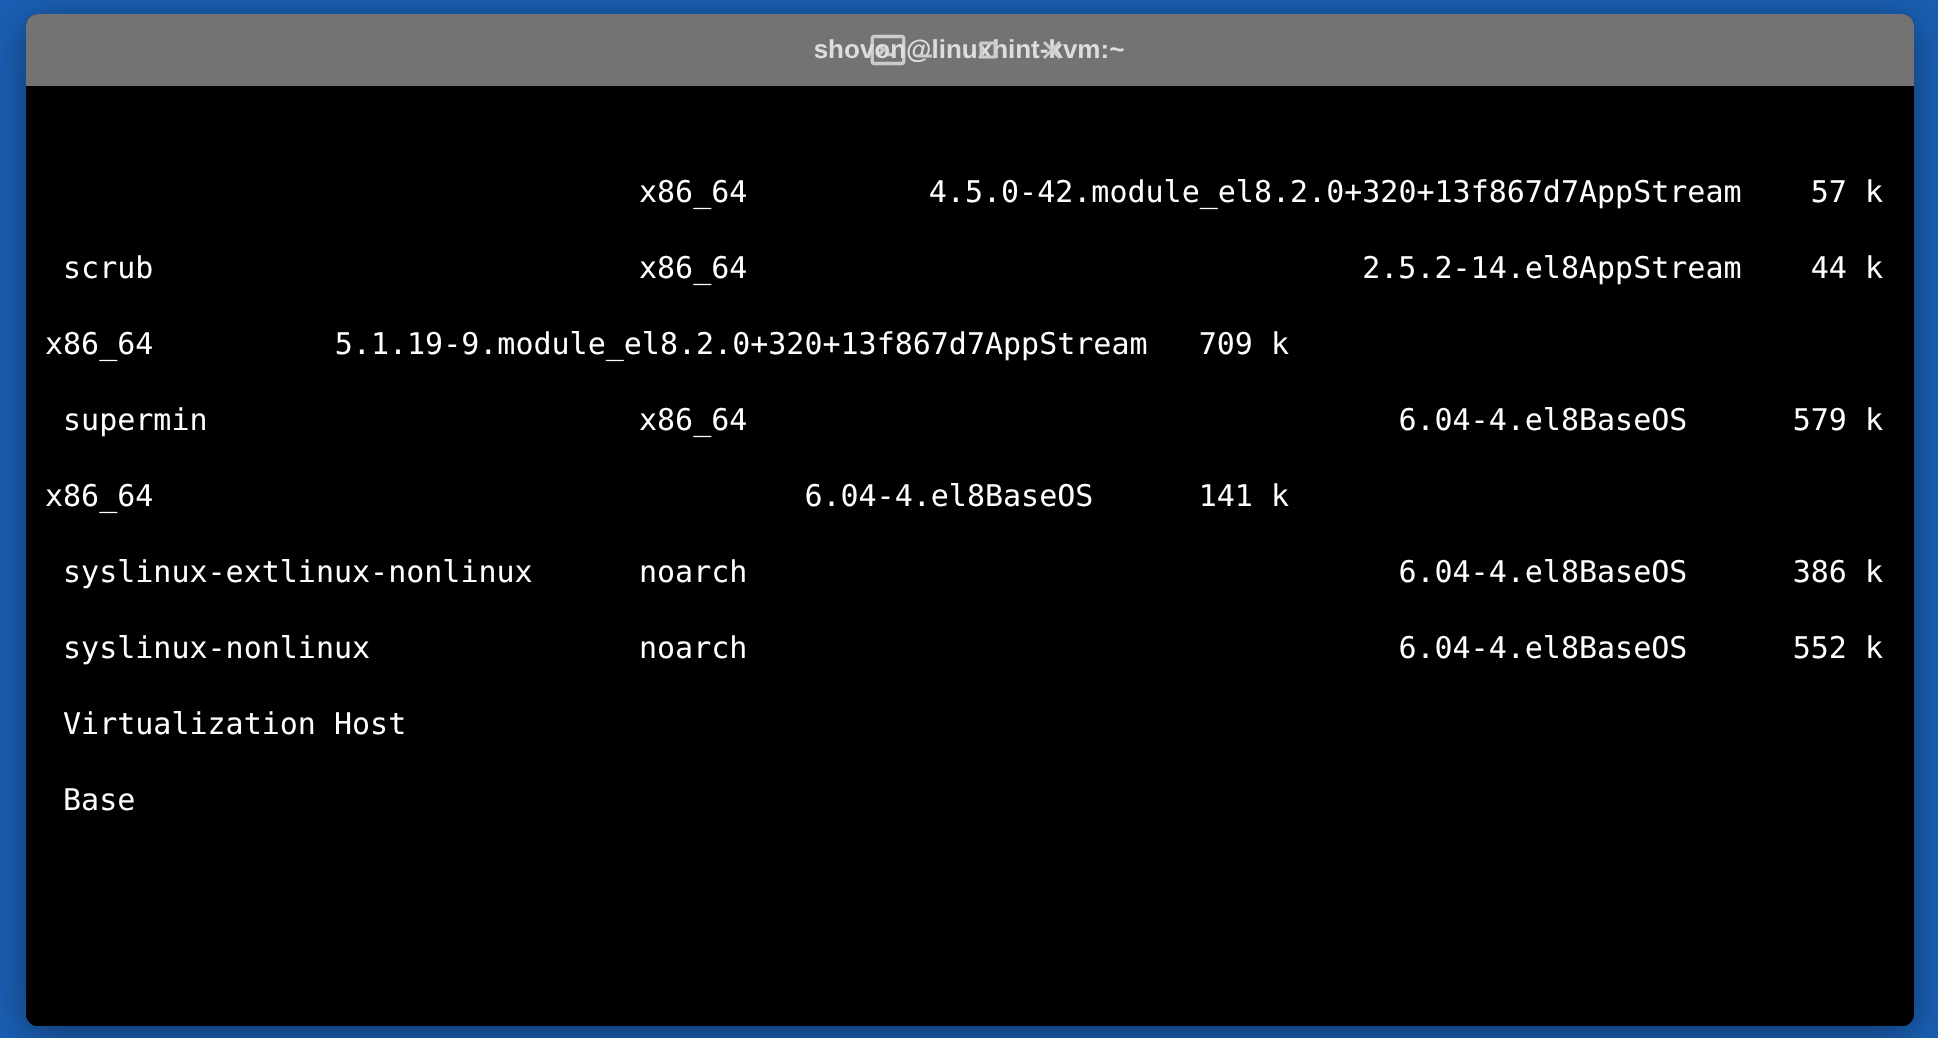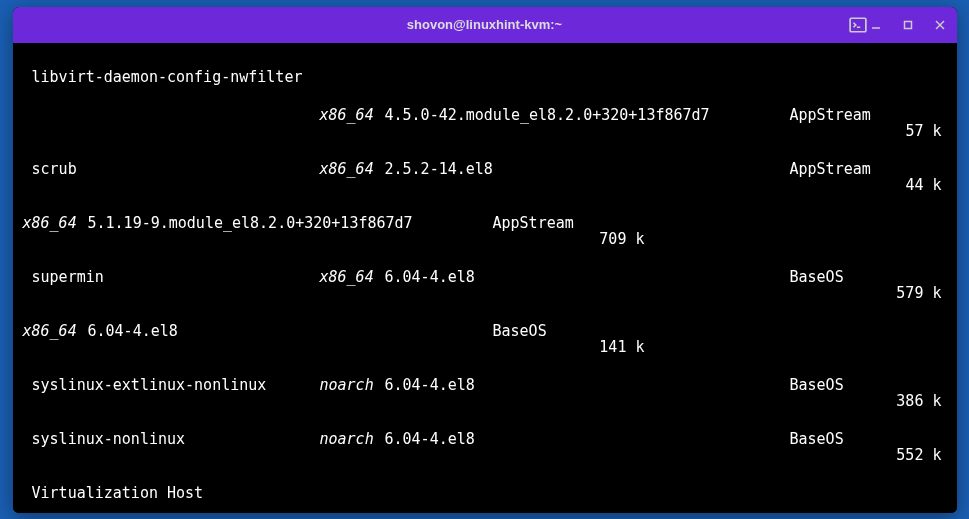--- a/index.html
+++ b/index.html
@@ -1,31 +1,31 @@
 <!DOCTYPE html>
 <html><head>
   <meta charset="utf-8">
   <style>
     * { margin: 0; padding: 0; box-sizing: border-box; }
     body { background: #1a5fb4; font-family: sans-serif; display: flex; align-items: center; justify-content: center; height: 519px; width: 969px; overflow: hidden; }
     .window { width: 944px; height: 506px; background: #000; border-radius: 6px; overflow: hidden; display: flex; flex-direction: column; box-shadow: 0 4px 20px rgba(0,0,0,0.4); }
-    .titlebar { background: #6d28d9; height: 36px; display: flex; align-items: center; justify-content: flex-end; padding: 0 8px; position: relative; }
+    .titlebar { background: #737373; height: 36px; display: flex; align-items: center; justify-content: center; padding: 0 8px; position: relative; }
     .titlebar-left { display: flex; align-items: center; }
     .titlebar-icon { width: 18px; height: 18px; display: flex; align-items: center; justify-content: center; color: #ccc; }
     .titlebar-title { position: absolute; left: 0; right: 0; text-align: center; color: #ddd; font-size: 13px; font-weight: bold; pointer-events: none; }
     .titlebar-controls { display: flex; gap: 14px; align-items: center; z-index: 1; }
     .tb-btn { width: 18px; height: 18px; display: flex; align-items: center; justify-content: center; color: #ccc; cursor: pointer; font-size: 14px; }
     .tb-btn svg { width: 12px; height: 12px; }
     .terminal { flex: 1; background: #000; padding: 6px 10px 8px 10px; font-family: "DejaVu Sans Mono","Liberation Mono",Consolas,monospace; font-size: 15px; line-height: 19px; color: #fff; white-space: pre; overflow: hidden; letter-spacing: 0px; }
     .pkg-row { display: flex; }
     .col-name { flex: 0 0 297px; }
-    .col-arch { flex: 0 0 65px; font-style: italic; }
-    .col-ver { flex: 0 0 405px; }
+    .col-arch { flex: 0 0 65px; }
+    .col-ver { flex: 0 0 405px; text-align: right; }
     .col-repo { flex: 0 0 97px; }
-    .col-size { flex: 0 0 55px; text-align: right; margin-top: 16px; }
+    .col-size { flex: 0 0 55px; text-align: right; }
   </style>
 </head>
 <body>
 
 <div class="window">
   <div class="titlebar">
     <div class="titlebar-left">
       <div class="titlebar-icon">
         <svg viewBox="0 0 16 16" fill="none" stroke="currentColor" stroke-width="1.5">
           <rect x="1" y="2" width="14" height="12" rx="1"></rect>
@@ -48,21 +48,21 @@
       <div class="tb-btn">
         <svg viewBox="0 0 12 12">
             <line x1="2" y1="2" x2="10" y2="10" stroke="currentColor" stroke-width="1.5"></line>
             <line x1="10" y1="2" x2="2" y2="10" stroke="currentColor" stroke-width="1.5"></line>
           </svg>
       </div>
     </div>
   </div>
 
   <div class="terminal">
-<div class="pkg-row"><span class="col-name"> libvirt-daemon-config-nwfilter</span><span class="col-arch"></span><span class="col-ver"></span><span class="col-repo"></span><span class="col-size"></span></div>
+<div class="pkg-row"><span class="col-arch"></span><span class="col-ver"></span><span class="col-repo"></span><span class="col-size"></span></div>
 <div class="pkg-row"><span class="col-name"></span><span class="col-arch">x86_64</span><span class="col-ver">4.5.0-42.module_el8.2.0+320+13f867d7</span><span class="col-repo">AppStream</span><span class="col-size">57 k</span></div>
 <div class="pkg-row"><span class="col-name"> scrub</span><span class="col-arch">x86_64</span><span class="col-ver">2.5.2-14.el8</span><span class="col-repo">AppStream</span><span class="col-size">44 k</span></div>
 <div class="pkg-row"><span class="col-arch">x86_64</span><span class="col-ver">5.1.19-9.module_el8.2.0+320+13f867d7</span><span class="col-repo">AppStream</span><span class="col-size">709 k</span></div>
 <div class="pkg-row"><span class="col-name"> supermin</span><span class="col-arch">x86_64</span><span class="col-ver">6.04-4.el8</span><span class="col-repo">BaseOS</span><span class="col-size">579 k</span></div>
 <div class="pkg-row"><span class="col-arch">x86_64</span><span class="col-ver">6.04-4.el8</span><span class="col-repo">BaseOS</span><span class="col-size">141 k</span></div>
 <div class="pkg-row"><span class="col-name"> syslinux-extlinux-nonlinux</span><span class="col-arch">noarch</span><span class="col-ver">6.04-4.el8</span><span class="col-repo">BaseOS</span><span class="col-size">386 k</span></div>
 <div class="pkg-row"><span class="col-name"> syslinux-nonlinux</span><span class="col-arch">noarch</span><span class="col-ver">6.04-4.el8</span><span class="col-repo">BaseOS</span><span class="col-size">552 k</span></div>
 <div> Virtualization Host</div>
 <div> Base</div>
 

